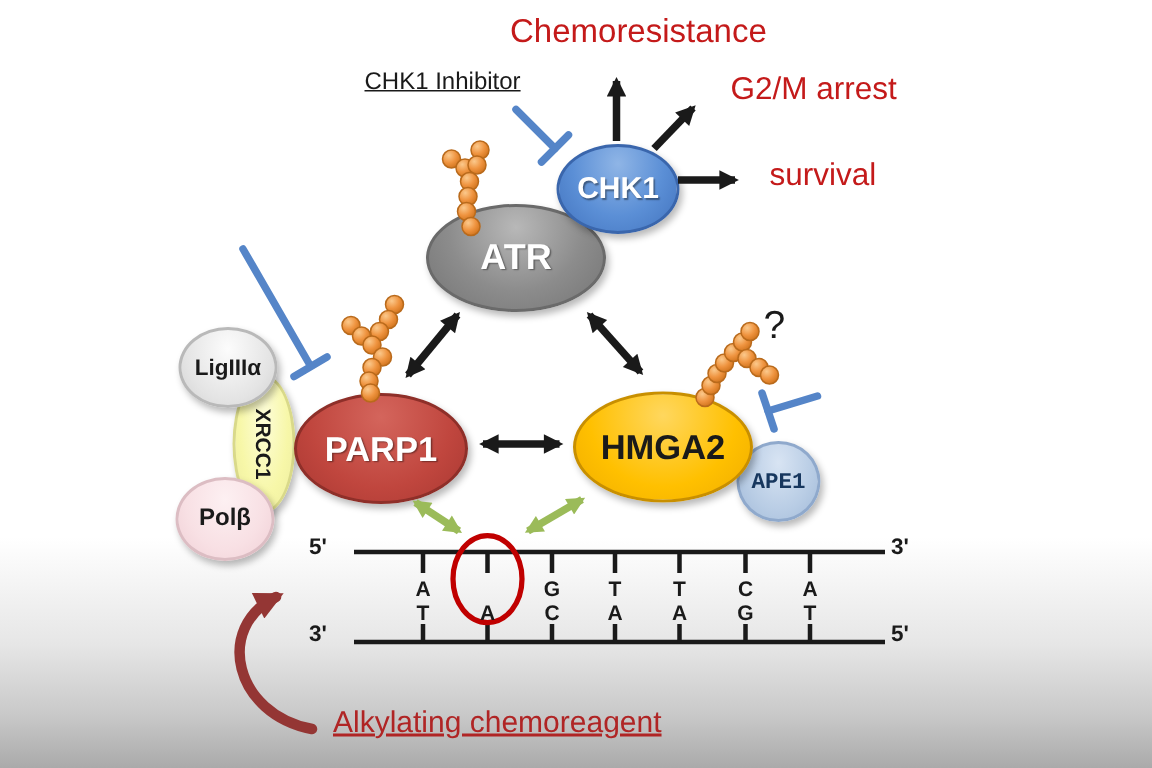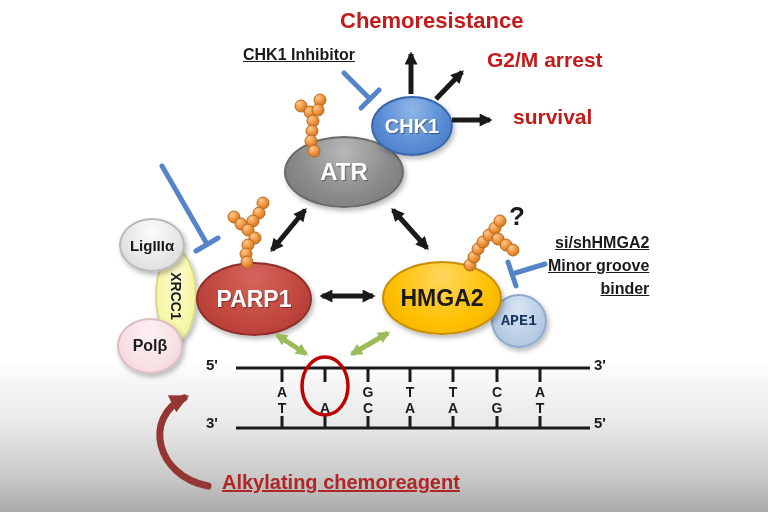--- a/index.html
+++ b/index.html
@@ -31,21 +31,21 @@
   .node-lig{left:119px;top:218px;width:62px;height:50px;z-index:2;
     background:radial-gradient(ellipse at 50% 25%,#fcfcfc,#e4e4e4 65%,#d2d2d2);
     border:2px solid #b9b9b9;color:#1a1a1a;font-size:15px;}
   .node-xrcc1{left:155px;top:250px;width:38px;height:88px;z-index:1;
     background:radial-gradient(ellipse at 50% 30%,#fdfdd8,#f7f7a8 60%,#ededa0);
     border:2px solid #d9d98a;color:#1a1a1a;font-size:14px;}
   .node-xrcc1 span{transform:rotate(90deg);white-space:nowrap;}
   .node-polb{left:117px;top:318px;width:62px;height:52px;z-index:2;
     background:radial-gradient(ellipse at 50% 25%,#fdf0f2,#f8e0e4 60%,#f0d0d6);
     border:2px solid #dcbdc3;color:#1a1a1a;font-size:16px;}
-  .lbl{position:absolute;font-weight:bold;color:#1a1a1a;z-index:6;white-space:nowrap;}
+  .lbl{position:absolute;font-weight:normal;color:#1a1a1a;z-index:6;white-space:nowrap;}
   .u{text-decoration:underline;text-align:right;}
   .red{color:#c41a1a;}
   .darkred{color:#b02525;}
   .lbl-chemoresistance{left:340px;top:8px;font-size:22px;}
   .lbl-g2m{left:487px;top:48px;font-size:21px;}
   .lbl-survival{left:513px;top:105px;font-size:21px;}
   .lbl-chk1-inh{left:243px;top:46px;font-size:16px;}
   .lbl-parp-inh{left:97px;top:125px;font-size:16px;}
   .lbl-hmga2-inh{left:548px;top:231px;font-size:16px;line-height:23px;}
   .lbl-question{left:509px;top:201px;font-size:26px;}
@@ -172,25 +172,20 @@
     <ellipse cx="325" cy="386" rx="23" ry="29" fill="none" stroke="#c00000" stroke-width="3.5"></ellipse>
 
     <path d="M 208,486 C 156,476 143,418 184,398" fill="none" stroke="#943634" stroke-width="7" stroke-linecap="round" marker-end="url(#mDarkRed)"></path>
   </svg>
 
   <div class="lbl red lbl-chemoresistance">Chemoresistance</div>
   <div class="lbl red lbl-g2m">G2/M arrest</div>
   <div class="lbl red lbl-survival">survival</div>
 
   <div class="lbl u lbl-chk1-inh">CHK1 Inhibitor</div>
-  <div class="lbl lbl-hmga2-inh">
-    <div class="u">si/shHMGA2</div>
-    <div class="u">Minor groove</div>
-    <div class="u">binder</div>
-  </div>
   <div class="lbl lbl-question">?</div>
 
   <div class="lbl darkred u lbl-alkylating">Alkylating chemoreagent</div>
 
   <div class="dna-end" style="left:206px;top:356px;">5'</div>
   <div class="dna-end" style="left:594px;top:356px;">3'</div>
   <div class="dna-end" style="left:206px;top:414px;">3'</div>
   <div class="dna-end" style="left:594px;top:414px;">5'</div>
 
   <div class="base" style="left:272px;top:384px;">A</div>

